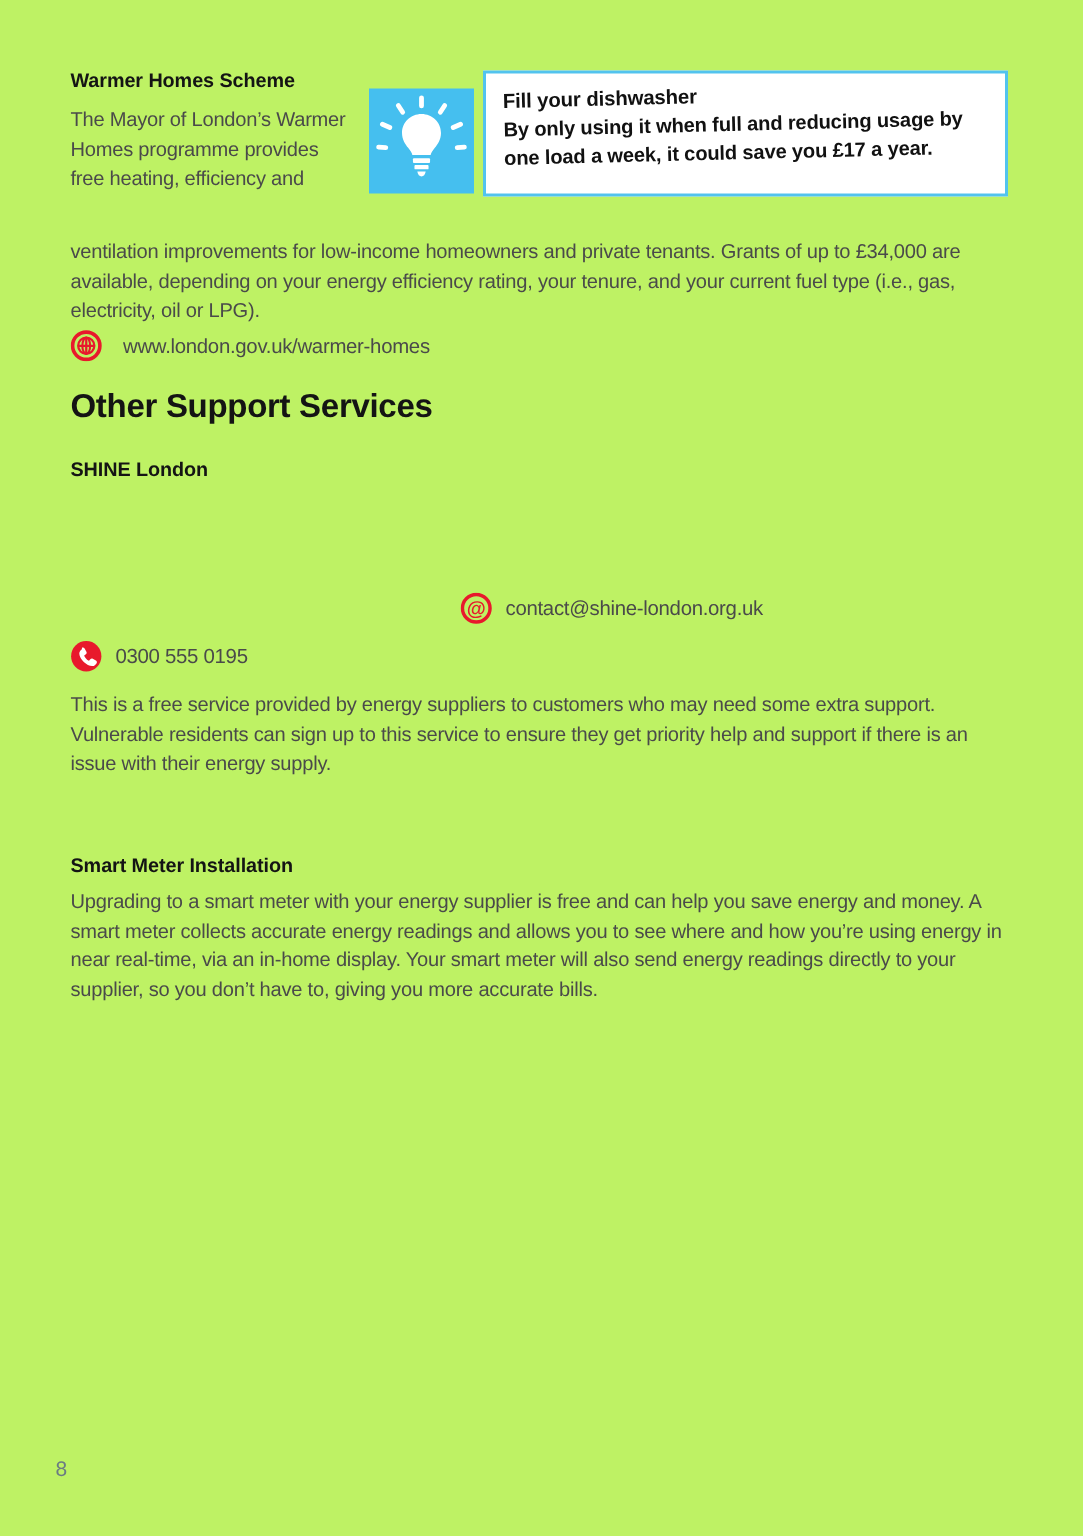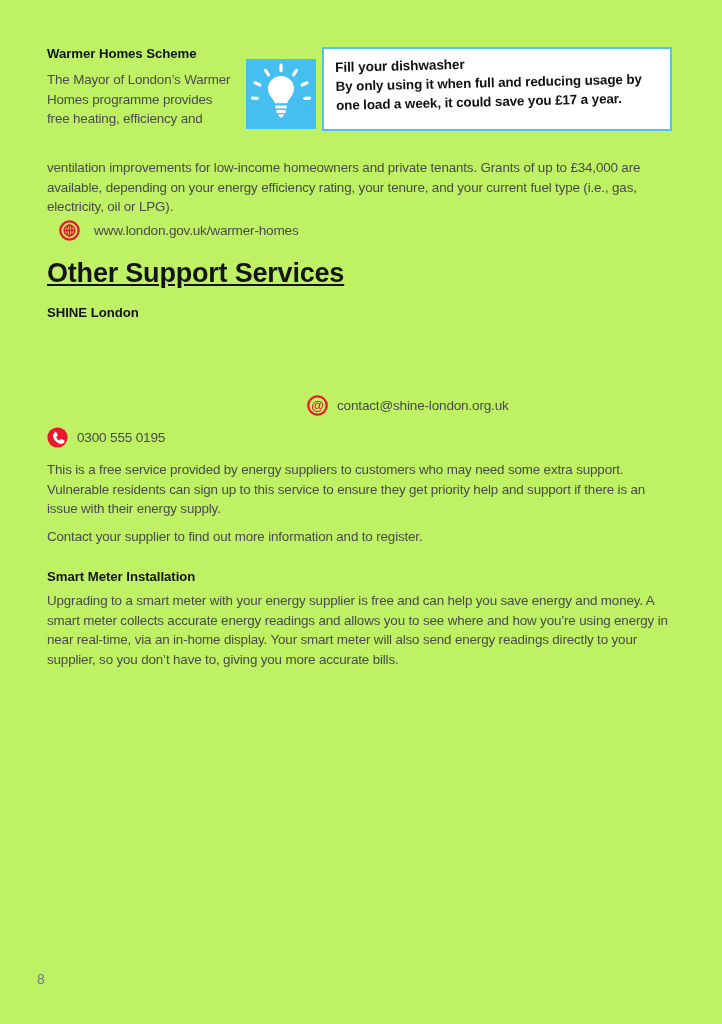--- a/index.html
+++ b/index.html
@@ -16,25 +16,24 @@
     overflow: hidden;
   }
   .page {
     position: absolute;
     inset: 0;
     background: #bef264;
   }
 
   
   .h1 {
-    font-size: 27px;
+    font-size: 22px;
     font-weight: bold;
     color: #141414;
     letter-spacing: -0.2px;
-    text-decoration: underline;
   }
   .h2 {
     font-size: 13.2px;
     font-weight: bold;
     color: #141414;
     letter-spacing: -0.05px;
   }
   .body {
     font-size: 13.4px;
     line-height: 19.6px;
@@ -119,21 +118,21 @@
     color: #4a4a4a;
     letter-spacing: -0.2px;
   }
   .icon-circle {
     width: 21px;
     height: 21px;
     flex: 0 0 21px;
     display: block;
   }
 
-  #website-row   { left: 59px;  top: 220px; gap: 14px; }
+  #website-row   { left: 47px;  top: 220px; gap: 14px; }
   #phone-row     { left: 47px;  top: 395px; margin-top: 32px; }
   #email-row     { left: 307px; top: 395px; }
 
   
   #other-support-heading { position: absolute; left: 47px; top: 258px; }
 
   #shine-heading   { position: absolute; left: 47px; top: 305px; }
   #shine-body      { position: absolute; left: 47px; top: 326px; width: 625px; }
 
   #psr-heading     { position: absolute; left: 47px; top: 440px; }
@@ -222,20 +221,19 @@
     <span class="icon-circle">
       <svg width="21" height="21" viewBox="0 0 21 21" aria-hidden="true">
         <circle cx="10.5" cy="10.5" r="9.2" fill="none" stroke="#e8192c" stroke-width="2.3"></circle>
         <text x="10.5" y="15" text-anchor="middle" font-family="'Liberation Sans', sans-serif" font-size="13" font-weight="bold" fill="#e8192c">@</text>
       </svg>
     </span>
     <span class="contact-text">contact@shine-london.org.uk</span>
   </div>
 
   <div class="body" id="psr-body">This is a free service provided by energy suppliers to customers who may need some extra support. Vulnerable residents can sign up to this service to ensure they get priority help and support if there is an issue with their energy supply.</div>
-  <div class="body" id="psr-contact">Contact your supplier to find out more information and to register.</div>
 
   <div class="h2" id="smart-heading">Smart Meter Installation</div>
   <div class="body" id="smart-body">Upgrading to a smart meter with your energy supplier is free and can help you save energy and money. A smart meter collects accurate energy readings and allows you to see where and how you’re using energy in near real-time, via an in-home display. Your smart meter will also send energy readings directly to your supplier, so you don’t have to, giving you more accurate bills.</div>
 
   <div id="page-number">8</div>
 
 </div>
 
 </body></html>

